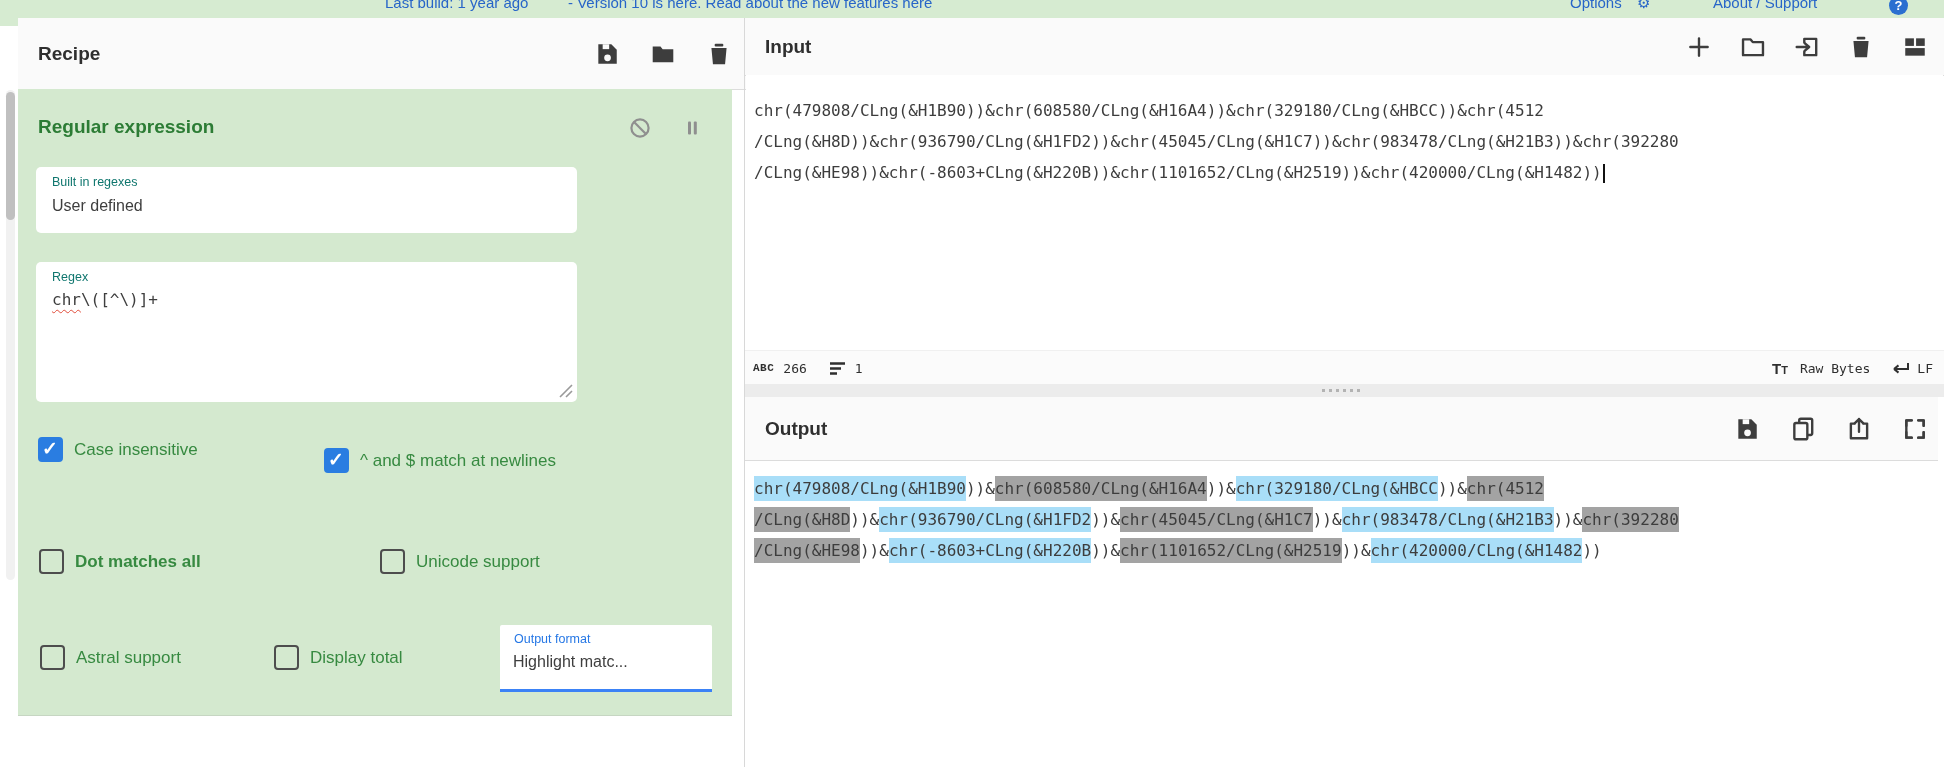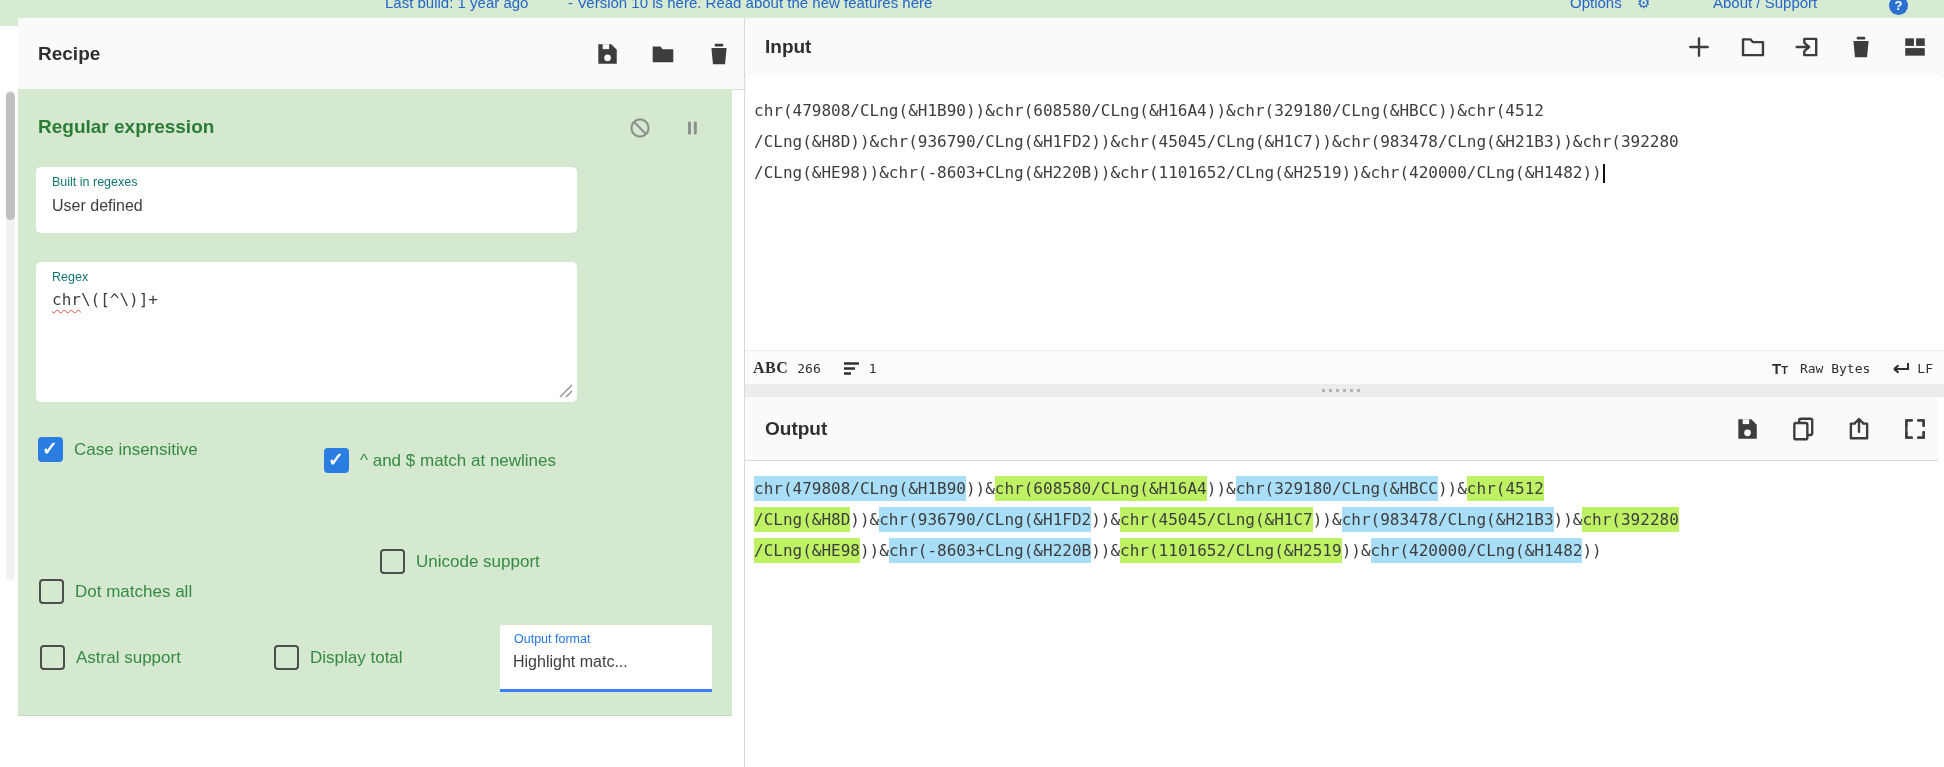--- a/index.html
+++ b/index.html
@@ -33,27 +33,27 @@
   .cb .box{position:relative;width:21px;height:21px;border:2.5px solid #4d4d4d;border-radius:4px;background:transparent;flex:0 0 auto;}
   .cb.checked .box{background:#2a7de1;border-color:#2a7de1;}
   .cb.checked .box::after{content:"\2713";position:absolute;left:2px;top:-2px;color:#fff;font-size:19px;font-weight:bold;}
   .cb .cbl{font-size:17px;color:#378a41;white-space:nowrap;}
   .offield{position:absolute;left:500px;top:625px;width:212px;height:64px;background:#fff;border-bottom:3px solid #3b82f6;border-radius:2px 2px 0 0;}
   .offield .flabel{color:#2577e5;left:14px;top:7px;}
   .offield .fvalue{left:13px;top:28px;overflow:hidden;max-width:190px;}
   
   .editor{position:absolute;background:#fff;font-family:"DejaVu Sans Mono",monospace;font-size:16px;color:#3d3d3d;}
   .eline{height:31px;line-height:31px;white-space:pre;}
-  .hl-y{background:#bef264;padding:3px 0;}
+  .hl-y{background:#a3a3a3;padding:3px 0;}
   .hl-b{background:#a9def8;padding:3px 0;}
   .caret{display:inline-block;width:2px;height:19px;background:#111;vertical-align:middle;margin-left:1px;}
   
   .statusbar{position:absolute;left:745px;top:350px;width:1199px;height:34px;background:#fbfbfb;border-top:1px solid #f0f0f0;
              display:flex;align-items:center;font-family:"DejaVu Sans Mono",monospace;font-size:13px;color:#2f2f2f;}
-  .abc{font-family:Liberation Serif, serif;font-weight:800;font-size:16px;letter-spacing:.5px;}
+  .abc{font-family:Liberation Mono, monospace;font-weight:800;font-size:11px;letter-spacing:.5px;}
   .ttbig{font-weight:800;font-size:15px;font-family:"Liberation Sans",sans-serif;}
   .ttsmall{font-weight:800;font-size:11px;font-family:"Liberation Sans",sans-serif;}
   .splitter{position:absolute;left:745px;top:384px;width:1199px;height:13px;background:#ececec;}
   .dots{position:absolute;left:1322px;top:389px;display:flex;gap:4px;}
   .dots i{width:3px;height:3px;background:#b3b3b3;display:block;}
   
   .vline{position:absolute;background:#d8d8d8;}
   .scroll-track{position:absolute;left:6px;top:90px;width:9px;height:490px;background:#f1f1f1;border-radius:5px;}
   .scroll-thumb{position:absolute;left:6px;top:92px;width:9px;height:128px;background:#c0c0c0;border-radius:5px;}
 </style>
@@ -128,21 +128,21 @@
   </div>
 
   <div class="cb checked" style="left:38px;top:437px;">
     <span class="box"></span>
       <span class="cbl">Case insensitive</span>
   </div>
   <div class="cb checked" style="left:324px;top:448px;">
     <span class="box"></span>
       <span class="cbl">^ and $ match at newlines</span>
   </div>
-  <div class="cb" style="left:39px;top:579px;">
+  <div class="cb" style="left:39px;top:549px;font-weight:bold;">
     <span class="box"></span>
       <span class="cbl">Dot matches all</span>
   </div>
   <div class="cb" style="left:380px;top:549px;">
     <span class="box"></span>
       <span class="cbl">Unicode support</span>
   </div>
   <div class="cb" style="left:40px;top:645px;">
     <span class="box"></span>
       <span class="cbl">Astral support</span>

